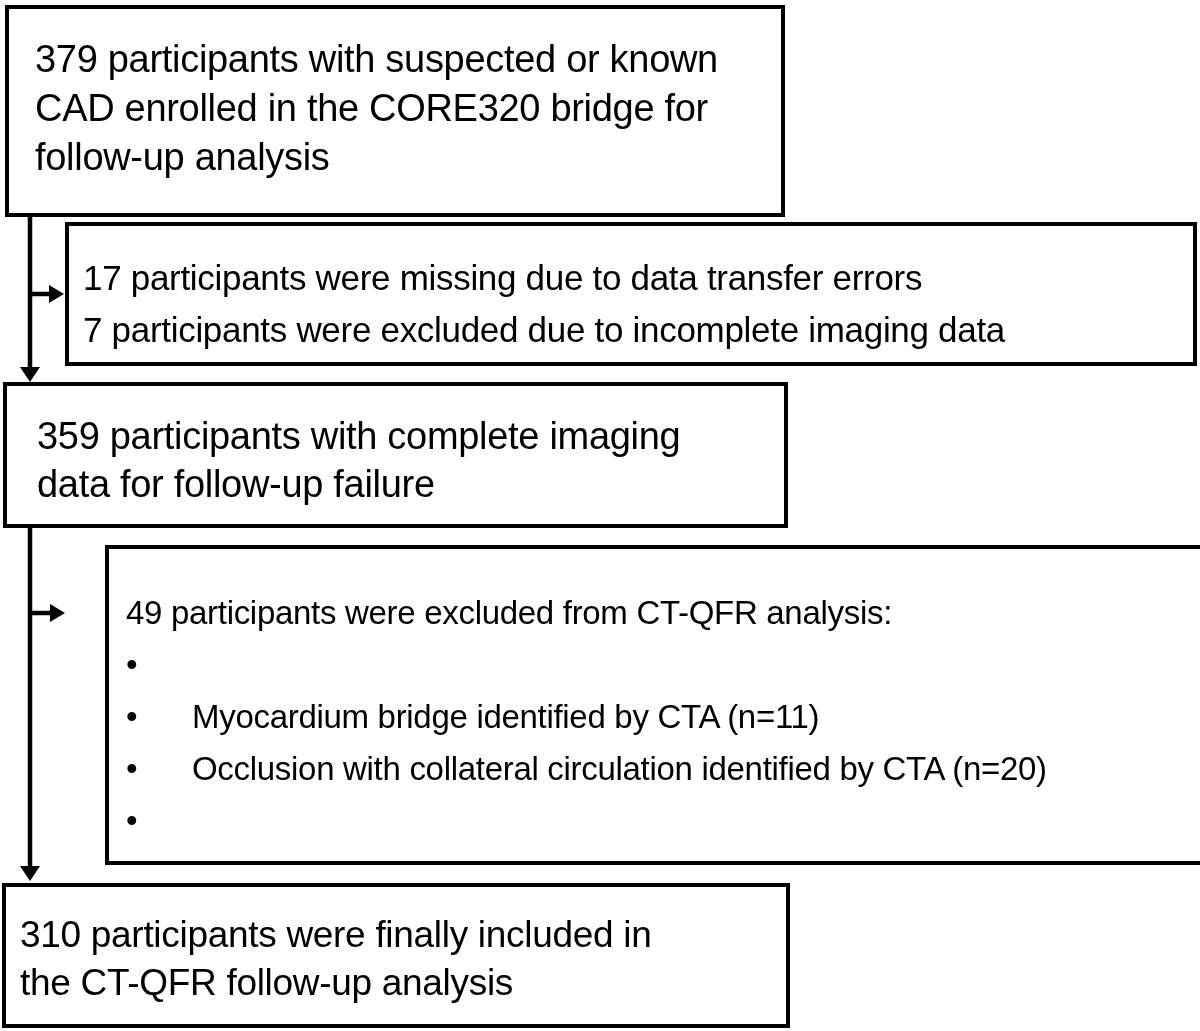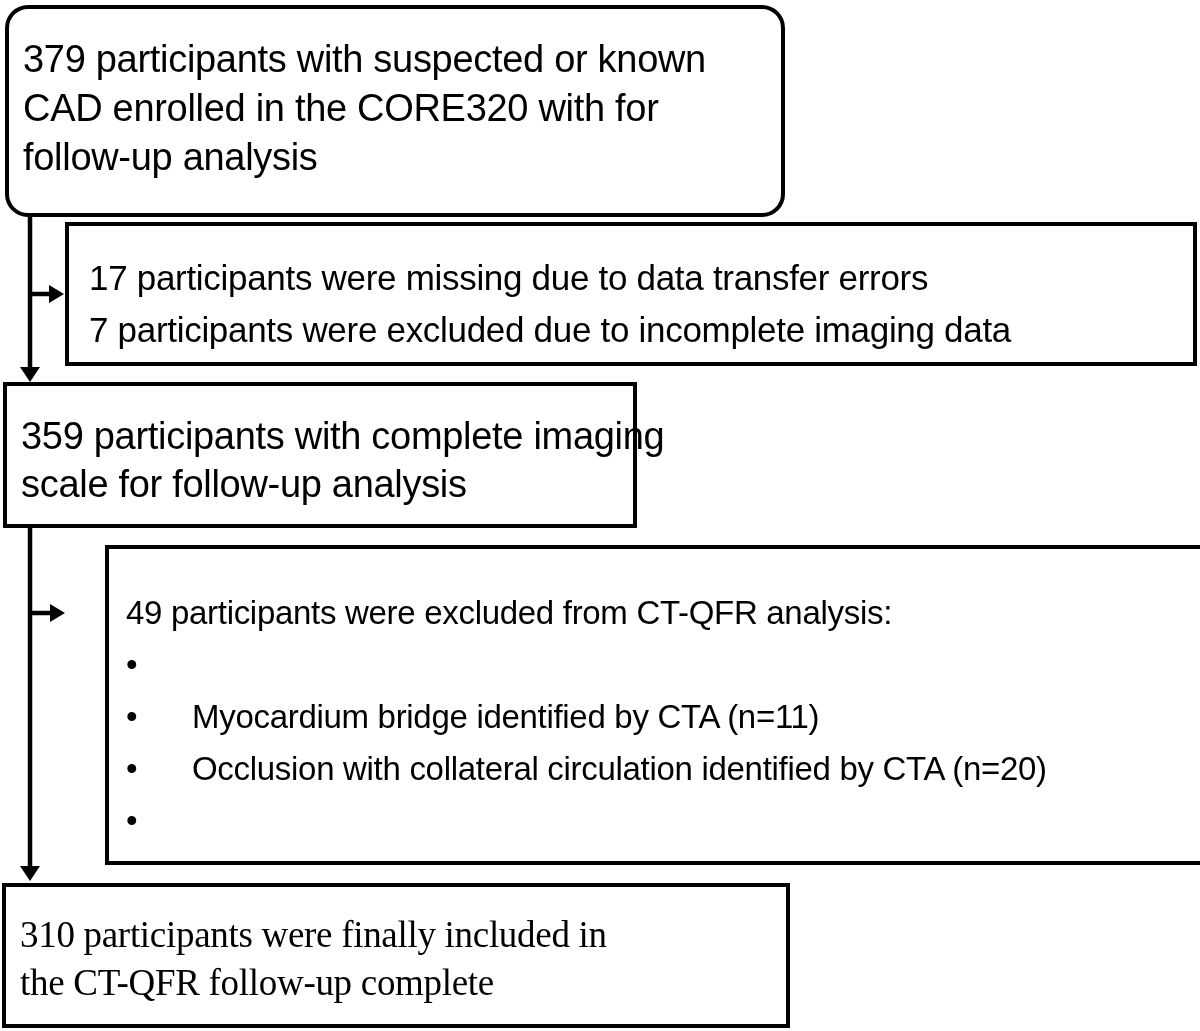--- a/index.html
+++ b/index.html
@@ -38,46 +38,46 @@
     background: #ffffff;
     color: #000000;
     letter-spacing: -0.3px;
   }
   .box .line {
     white-space: nowrap;
   }
   #box-enrolled {
     left: 5px;   top: 5px;
     width: 780px; height: 212px;
-    padding: 26px 10px 0 14px;
-    font-size: 38px; line-height: 49px; border-radius: 23px;
+    padding: 26px 10px 0 26px;
+    font-size: 38px; line-height: 49px;
   }
   #box-missing {
     left: 65px;  top: 222px;
     width: 1132px; height: 144px;
-    padding: 26px 10px 0 20px;
+    padding: 26px 10px 0 14px;
     font-size: 35px; line-height: 52px;
   }
   #box-complete {
     left: 3px;   top: 382px;
-    width: 634px; height: 146px;
-    padding: 26px 10px 0 14px;
+    width: 785px; height: 146px;
+    padding: 26px 10px 0 30px;
     font-size: 38px; line-height: 48px;
   }
   #box-excluded {
     left: 66px;  top: 545px;
     width: 1131px; height: 320px;
     padding: 38px 10px 0 17px;
     font-size: 33px; line-height: 52px; margin-left: 39px;
   }
   #box-final {
     left: 2px;   top: 883px;
     width: 788px; height: 145px;
     padding: 24px 10px 0 14px;
-    font-size: 37px; line-height: 48px; font-family: Liberation Serif, serif;
+    font-size: 37px; line-height: 48px;
   }
   .bullet-row {
     display: flex;
     white-space: nowrap;
   }
   .bullet-glyph {
     width: 26px;
     flex: 0 0 26px;
     text-align: left;
   }
@@ -109,32 +109,32 @@
     </g>
 
     <g>
       <line x1="28" y1="613" x2="53" y2="613"></line>
       <polygon points="65,613 50,604 50,622"></polygon>
     </g>
   </svg>
 
   <div class="box" id="box-enrolled">
     <div class="line">379 participants with suspected or known</div>
-    <div class="line">CAD enrolled in the CORE320 with for</div>
+    <div class="line">CAD enrolled in the CORE320 bridge for</div>
     <div class="line">follow-up analysis</div>
   </div>
 
   <div class="box" id="box-missing">
     <div class="line">17 participants were missing due to data transfer errors</div>
     <div class="line">7 participants were excluded due to incomplete imaging data</div>
   </div>
 
   <div class="box" id="box-complete">
     <div class="line">359 participants with complete imaging</div>
-    <div class="line">scale for follow-up analysis</div>
+    <div class="line">data for follow-up failure</div>
   </div>
 
   <div class="box" id="box-excluded">
     <div class="line">49 participants were excluded from CT-QFR analysis:</div>
     <div class="bullet-row">
       <span class="bullet-glyph">•</span>
       <span class="bullet-gap"></span>
     </div>
     <div class="bullet-row">
       <span class="bullet-glyph">•</span>
@@ -147,16 +147,16 @@
       <span class="line">Occlusion with collateral circulation identified by CTA (n=20)</span>
     </div>
     <div class="bullet-row">
       <span class="bullet-glyph">•</span>
       <span class="bullet-gap"></span>
     </div>
   </div>
 
   <div class="box" id="box-final">
     <div class="line">310 participants were finally included in</div>
-    <div class="line">the CT-QFR follow-up complete</div>
+    <div class="line">the CT-QFR follow-up analysis</div>
   </div>
 
 </div>
 
 </body></html>

